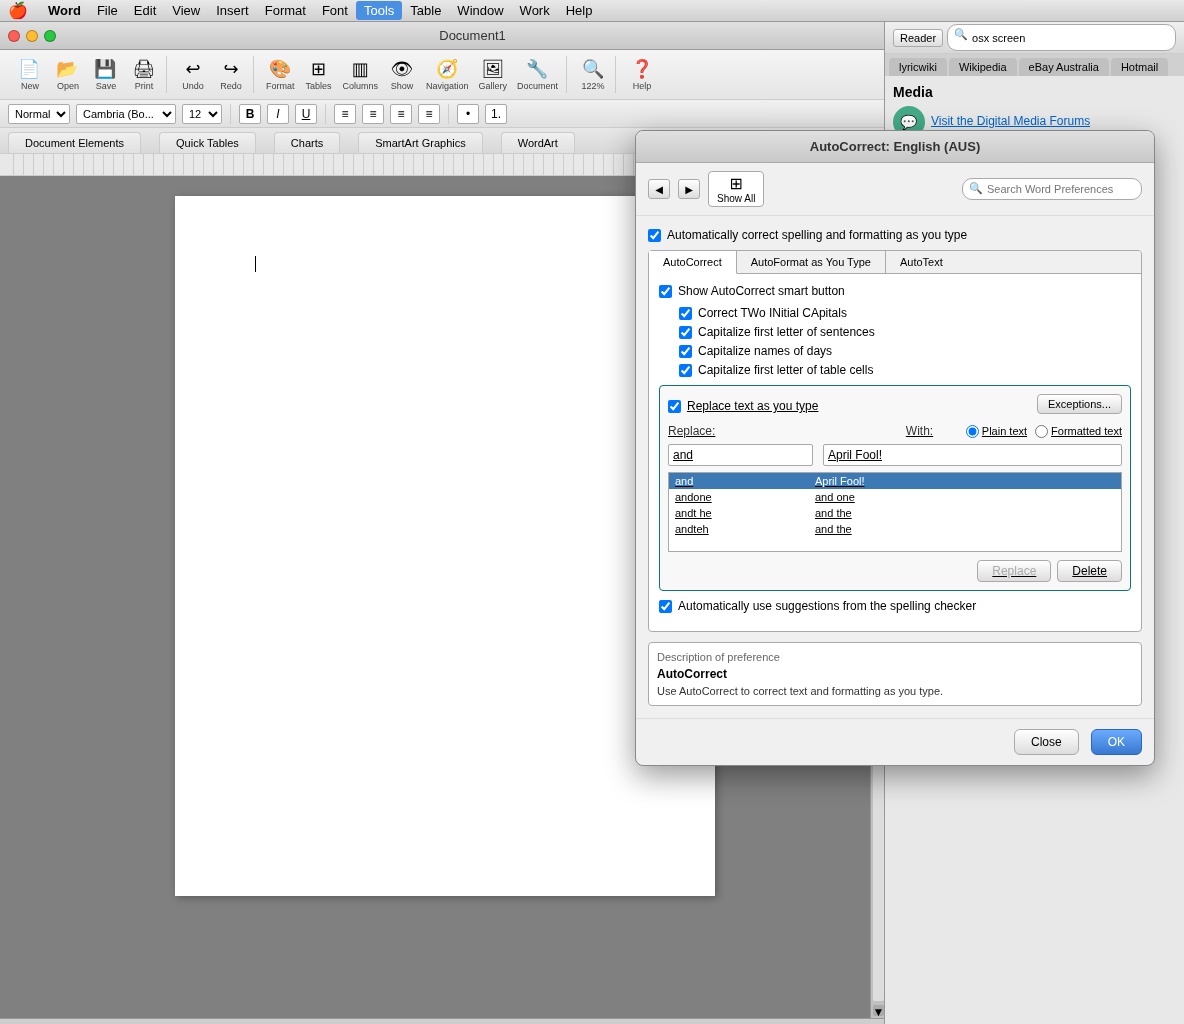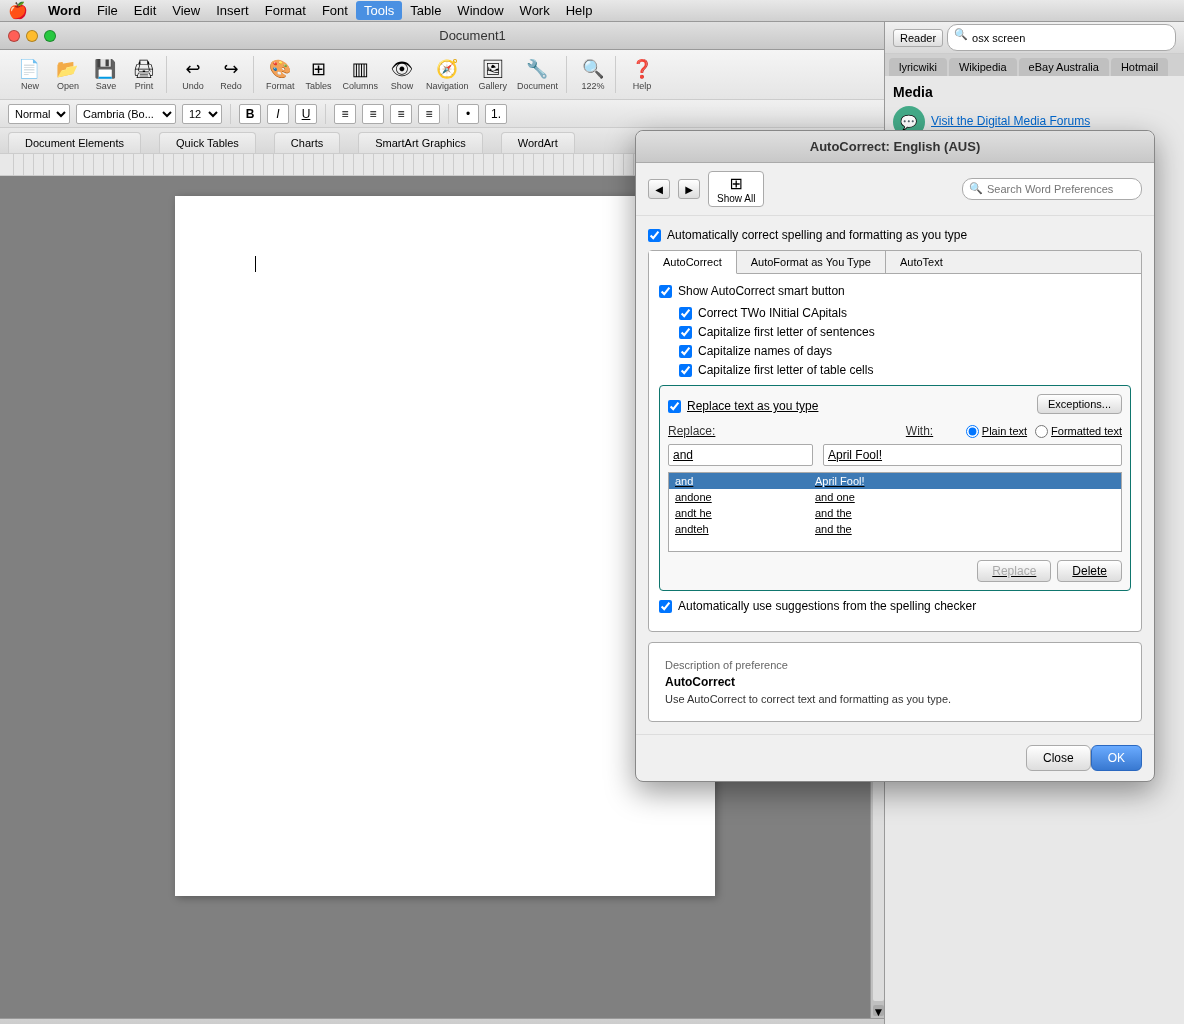--- a/index.html
+++ b/index.html
@@ -87,24 +87,24 @@
     .radio-label { display: flex; align-items: center; gap: 3px; font-size: 11px; }
     .replace-list { border: 1px solid #aaa; background: white; height: 80px; overflow-y: auto; margin: 4px 0; }
     .replace-list-item { display: flex; padding: 2px 6px; font-size: 11px; cursor: pointer; }
     .replace-list-item.selected { background: #3d7ab5; color: white; }
     .replace-list-item .col1 { width: 140px; }
     .replace-list-item .col2 { flex: 1; }
     .exceptions-btn { float: right; padding: 3px 10px; background: linear-gradient(to bottom, #fff, #ddd); border: 1px solid #aaa; border-radius: 4px; font-size: 11px; cursor: pointer; margin-bottom: 4px; }
     .action-btns { display: flex; justify-content: flex-end; gap: 6px; margin-top: 8px; }
     .action-btn { padding: 3px 14px; background: linear-gradient(to bottom, #fff, #ddd); border: 1px solid #aaa; border-radius: 4px; font-size: 12px; cursor: pointer; }
     .action-btn.disabled { color: #aaa; text-align: center; }
-    .description-section { border: 1px solid #aaa; border-radius: 4px; background: white; padding: 16px; margin-top: 8px; }
+    .description-section { border: 1px solid #aaa; border-radius: 4px; background: white; padding: 8px; margin-top: 8px; }
     .description-title { font-weight: bold; font-size: 12px; margin-bottom: 4px; }
     .description-text { font-size: 11px; color: #333; }
-    .dialog-footer { display: flex; justify-content: flex-end; gap: 0; padding: 10px 12px; border-top: 1px solid #ddd; }
+    .dialog-footer { display: flex; justify-content: flex-end; gap: 12px; padding: 10px 12px; border-top: 1px solid #ddd; }
     .footer-btn { padding: 5px 16px; background: linear-gradient(to bottom, #fff, #ddd); border: 1px solid #aaa; border-radius: 6px; font-size: 12px; cursor: pointer; }
     .footer-btn.primary { background: linear-gradient(to bottom, #6aabff, #3878d0); color: white; border-color: #2a68c0; }
 
     
     .browser-panel { position: absolute; top: 22px; right: 0; width: 300px; height: 1002px; background: #e8e8e8; border-left: 1px solid #999; }
     .browser-toolbar { background: linear-gradient(to bottom, #f0f0f0, #d8d8d8); padding: 4px 8px; display: flex; align-items: center; gap: 4px; border-bottom: 1px solid #ccc; height: 32px; }
     .browser-btn { padding: 2px 6px; background: linear-gradient(to bottom, #fff, #ddd); border: 1px solid #aaa; border-radius: 3px; font-size: 11px; cursor: pointer; }
     .browser-tabs { display: flex; background: #d0d0d0; padding: 4px 4px 0; gap: 2px; }
     .browser-tab { padding: 3px 10px; font-size: 11px; background: #c0c0c0; border-radius: 4px 4px 0 0; cursor: pointer; }
     .browser-content { padding: 8px; font-size: 12px; }

